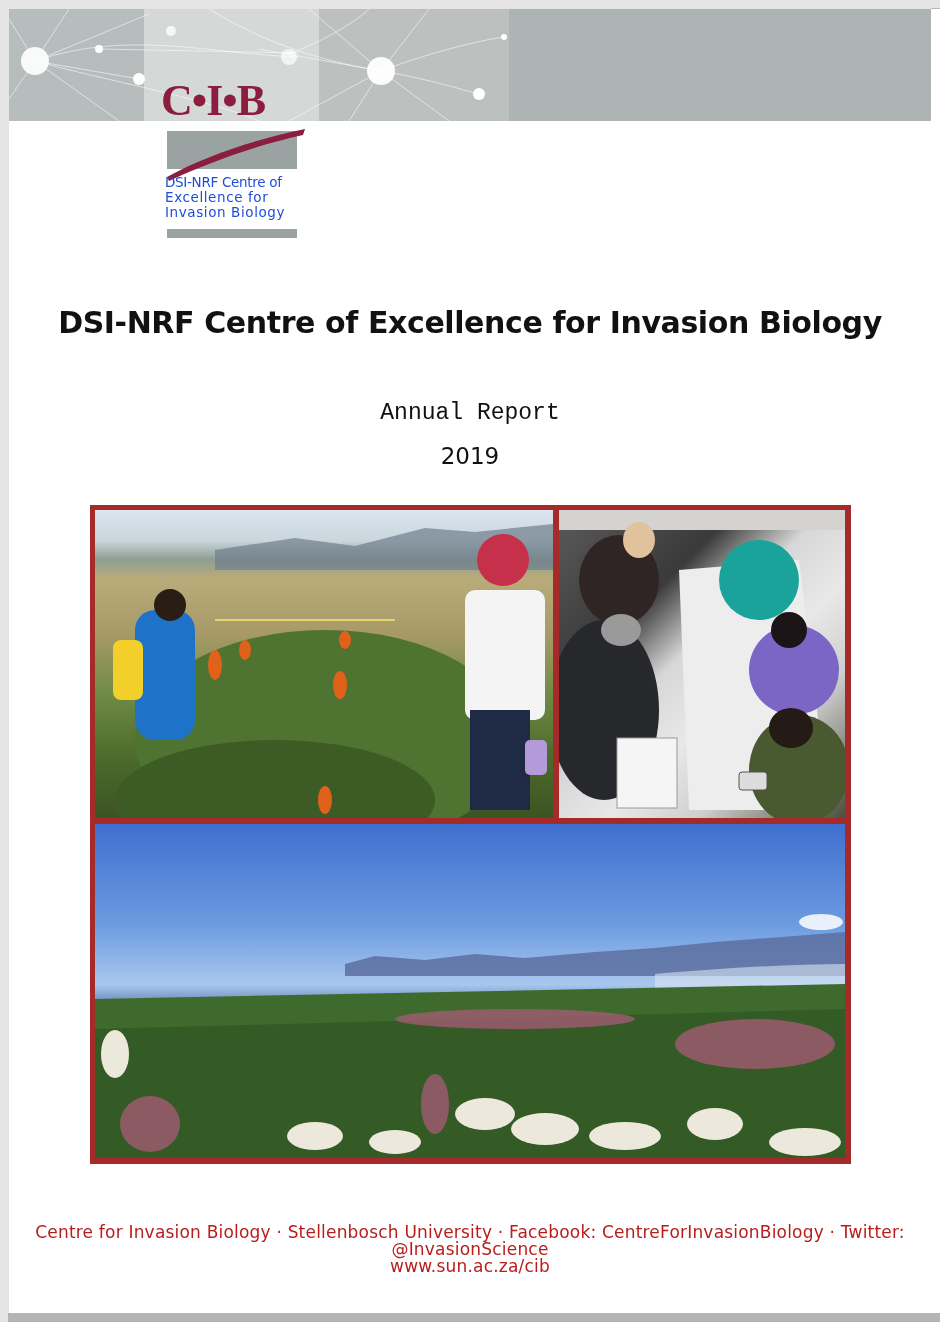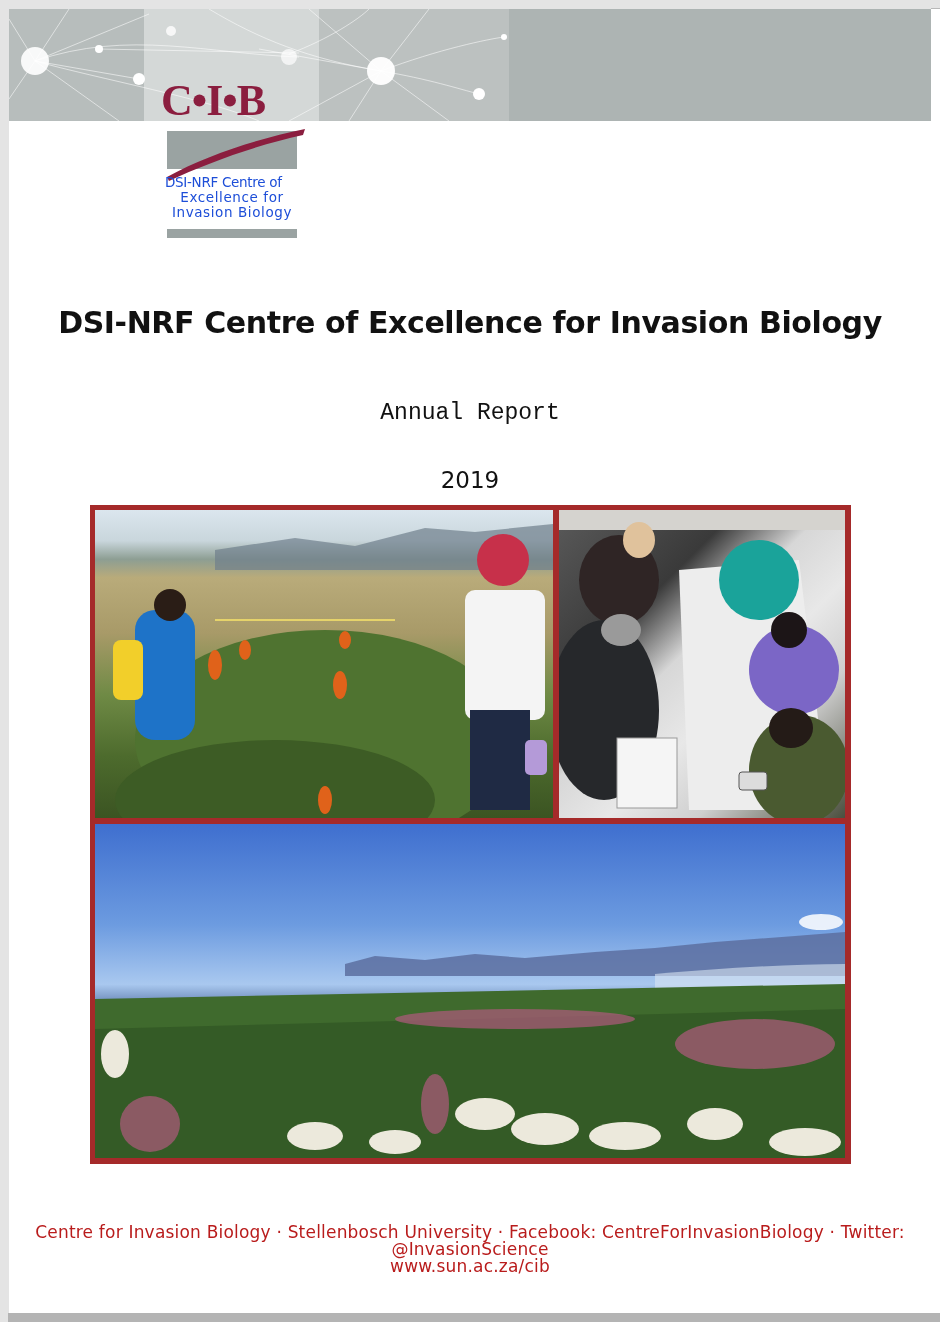--- a/index.html
+++ b/index.html
@@ -11,25 +11,25 @@
   .banner .light { position:absolute; left:135px; top:0; width:175px; height:112px; background:#d4d8d7; }
   .banner .mid { position:absolute; left:0; top:0; width:135px; height:112px; background:#b7bdbc; }
   .banner .mid2 { position:absolute; left:310px; top:0; width:190px; height:112px; background:#bcc1c0; }
   .banner svg { position:absolute; left:0; top:0; }
   .logo { position:absolute; left:150px; top:70px; width:145px; height:170px; }
   .logo-letters { position:absolute; left:2px; top:0; font-family:"Liberation Serif", serif; font-weight:bold; font-size:44px; color:#8b1e3f; letter-spacing:-1px; line-height:44px; }
   .logo-grey { position:absolute; left:8px; top:52px; width:130px; height:38px; background:#9aa3a2; }
   .logo-swoosh { position:absolute; left:8px; top:46px; }
   .logo-text { position:absolute; left:6px; top:96px; width:134px; font-family:"DejaVu Sans", sans-serif; font-size:13.5px; line-height:15px; color:#1d4ed8; }
   .logo-text .l1 { display:block; white-space:nowrap; font-size:13.5px; letter-spacing:-0.3px;}
-  .logo-text .l2, .logo-text .l3 { display:block; white-space:nowrap; letter-spacing:0.6px;text-align:center; }
+  .logo-text .l2, .logo-text .l3 { display:block; white-space:nowrap; letter-spacing:0.6px; }
   .logo-bar { position:absolute; left:8px; top:150px; width:130px; height:9px; background:#9aa3a2; }
   .title { position:absolute; left:0; top:296px; width:922px; text-align:center; font-family:"DejaVu Sans", sans-serif; font-weight:bold; font-size:30px; color:#111; letter-spacing:-0.4px; }
   .subtitle { position:absolute; left:0; top:391px; width:922px; text-align:center; font-family:Liberation Mono, monospace; font-size:23px; color:#111; }
-  .year { position:absolute; left:0; top:434px; width:922px; text-align:center; font-family:"DejaVu Sans", sans-serif; font-size:23px; color:#111;margin-top:24px; }
+  .year { position:absolute; left:0; top:434px; width:922px; text-align:center; font-family:"DejaVu Sans", sans-serif; font-size:23px; color:#111; }
   .collage { position:absolute; left:81px; top:496px; width:761px; height:659px; background:#a52a2a; }
   .photo { position:absolute; overflow:hidden; }
   .photo-field { left:5px; top:5px; width:458px; height:308px; background:linear-gradient(180deg,#dbe6ee 0%,#c9d6dc 10%,#8d9e93 16%,#b9ab7a 22%,#a89a68 40%,#6f8a45 60%,#4d6b2d 80%,#3b5422 100%); }
   .photo-class { left:469px; top:5px; width:286px; height:308px; background:linear-gradient(135deg,#5a5a5a 0%,#3a3a3a 30%,#d7d7d7 45%,#e8e8e8 60%,#cfcfcf 75%,#4b4f3e 100%); }
   .photo-land { left:5px; top:319px; width:750px; height:334px; background:linear-gradient(180deg,#3f6fcf 0%,#6c9be0 30%,#a9c8ef 48%,#7e9cc9 52%,#3c6fbf 56%,#3d5f80 60%,#4f6a3a 64%,#5d7a3d 75%,#3c5a2a 88%,#5a5e3c 100%); }
   .footer { position:absolute; left:0; top:1215px; width:922px; text-align:center; font-family:"DejaVu Sans", sans-serif; font-size:17px; color:#b91c1c; letter-spacing:0.2px; line-height:17px; }
 </style>
 </head>
 <body>
 

